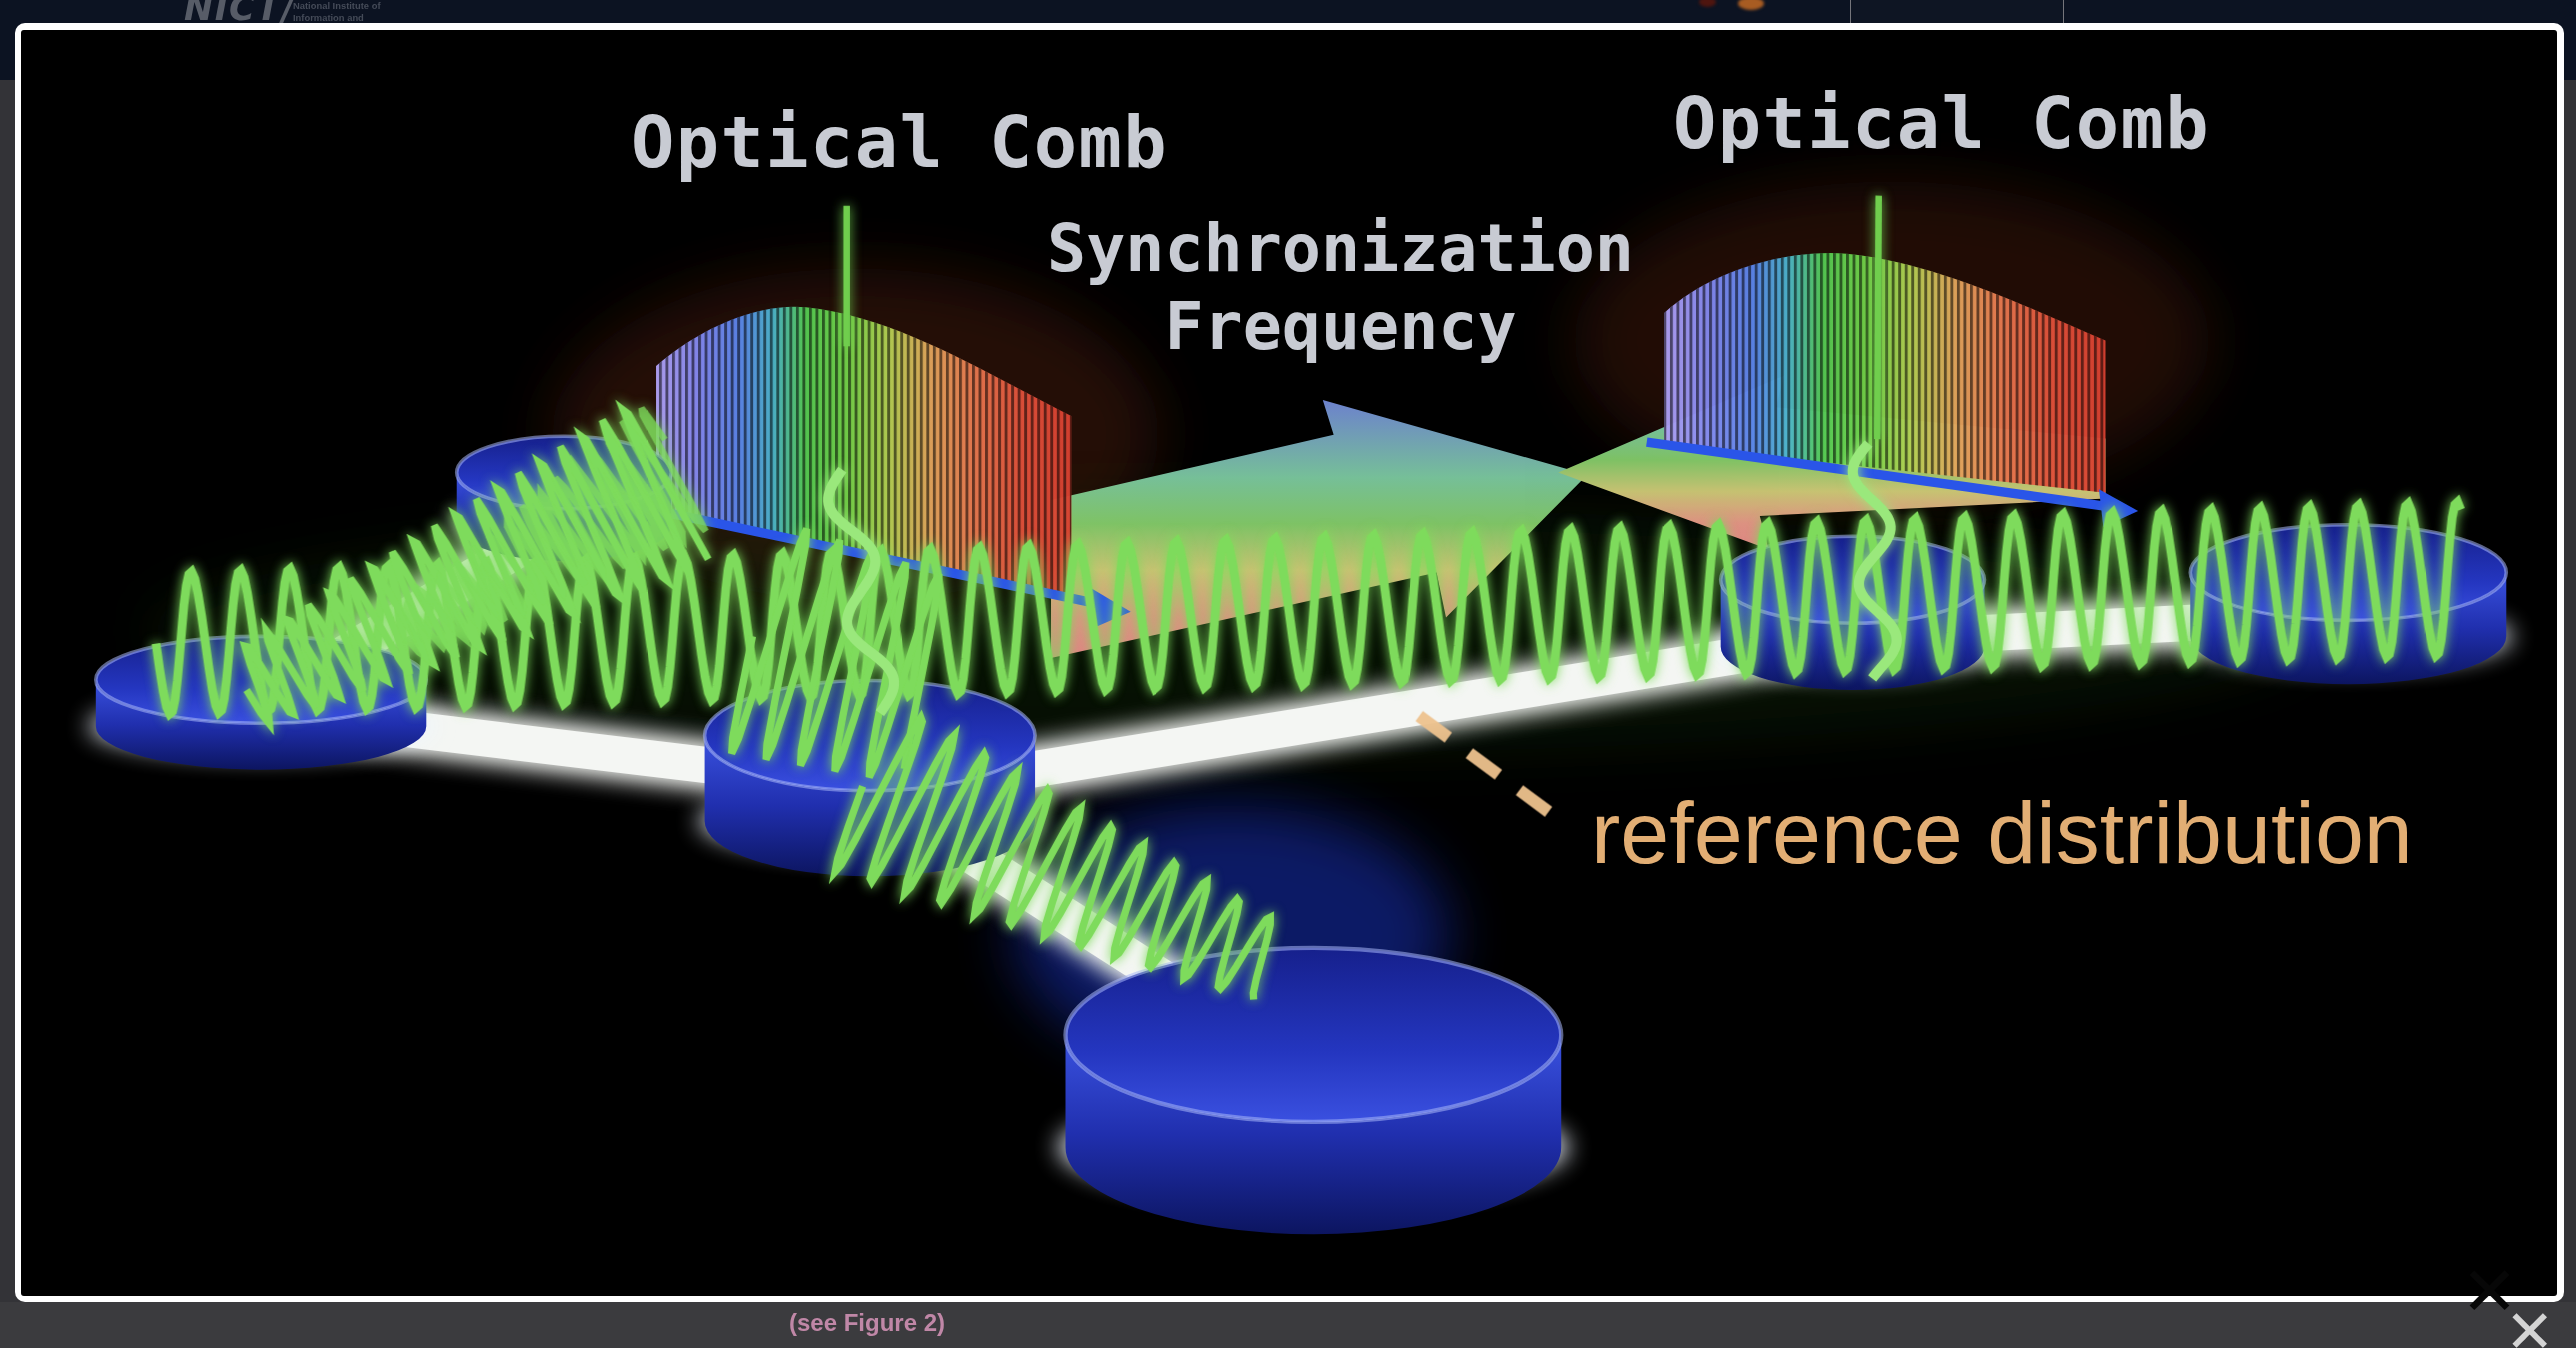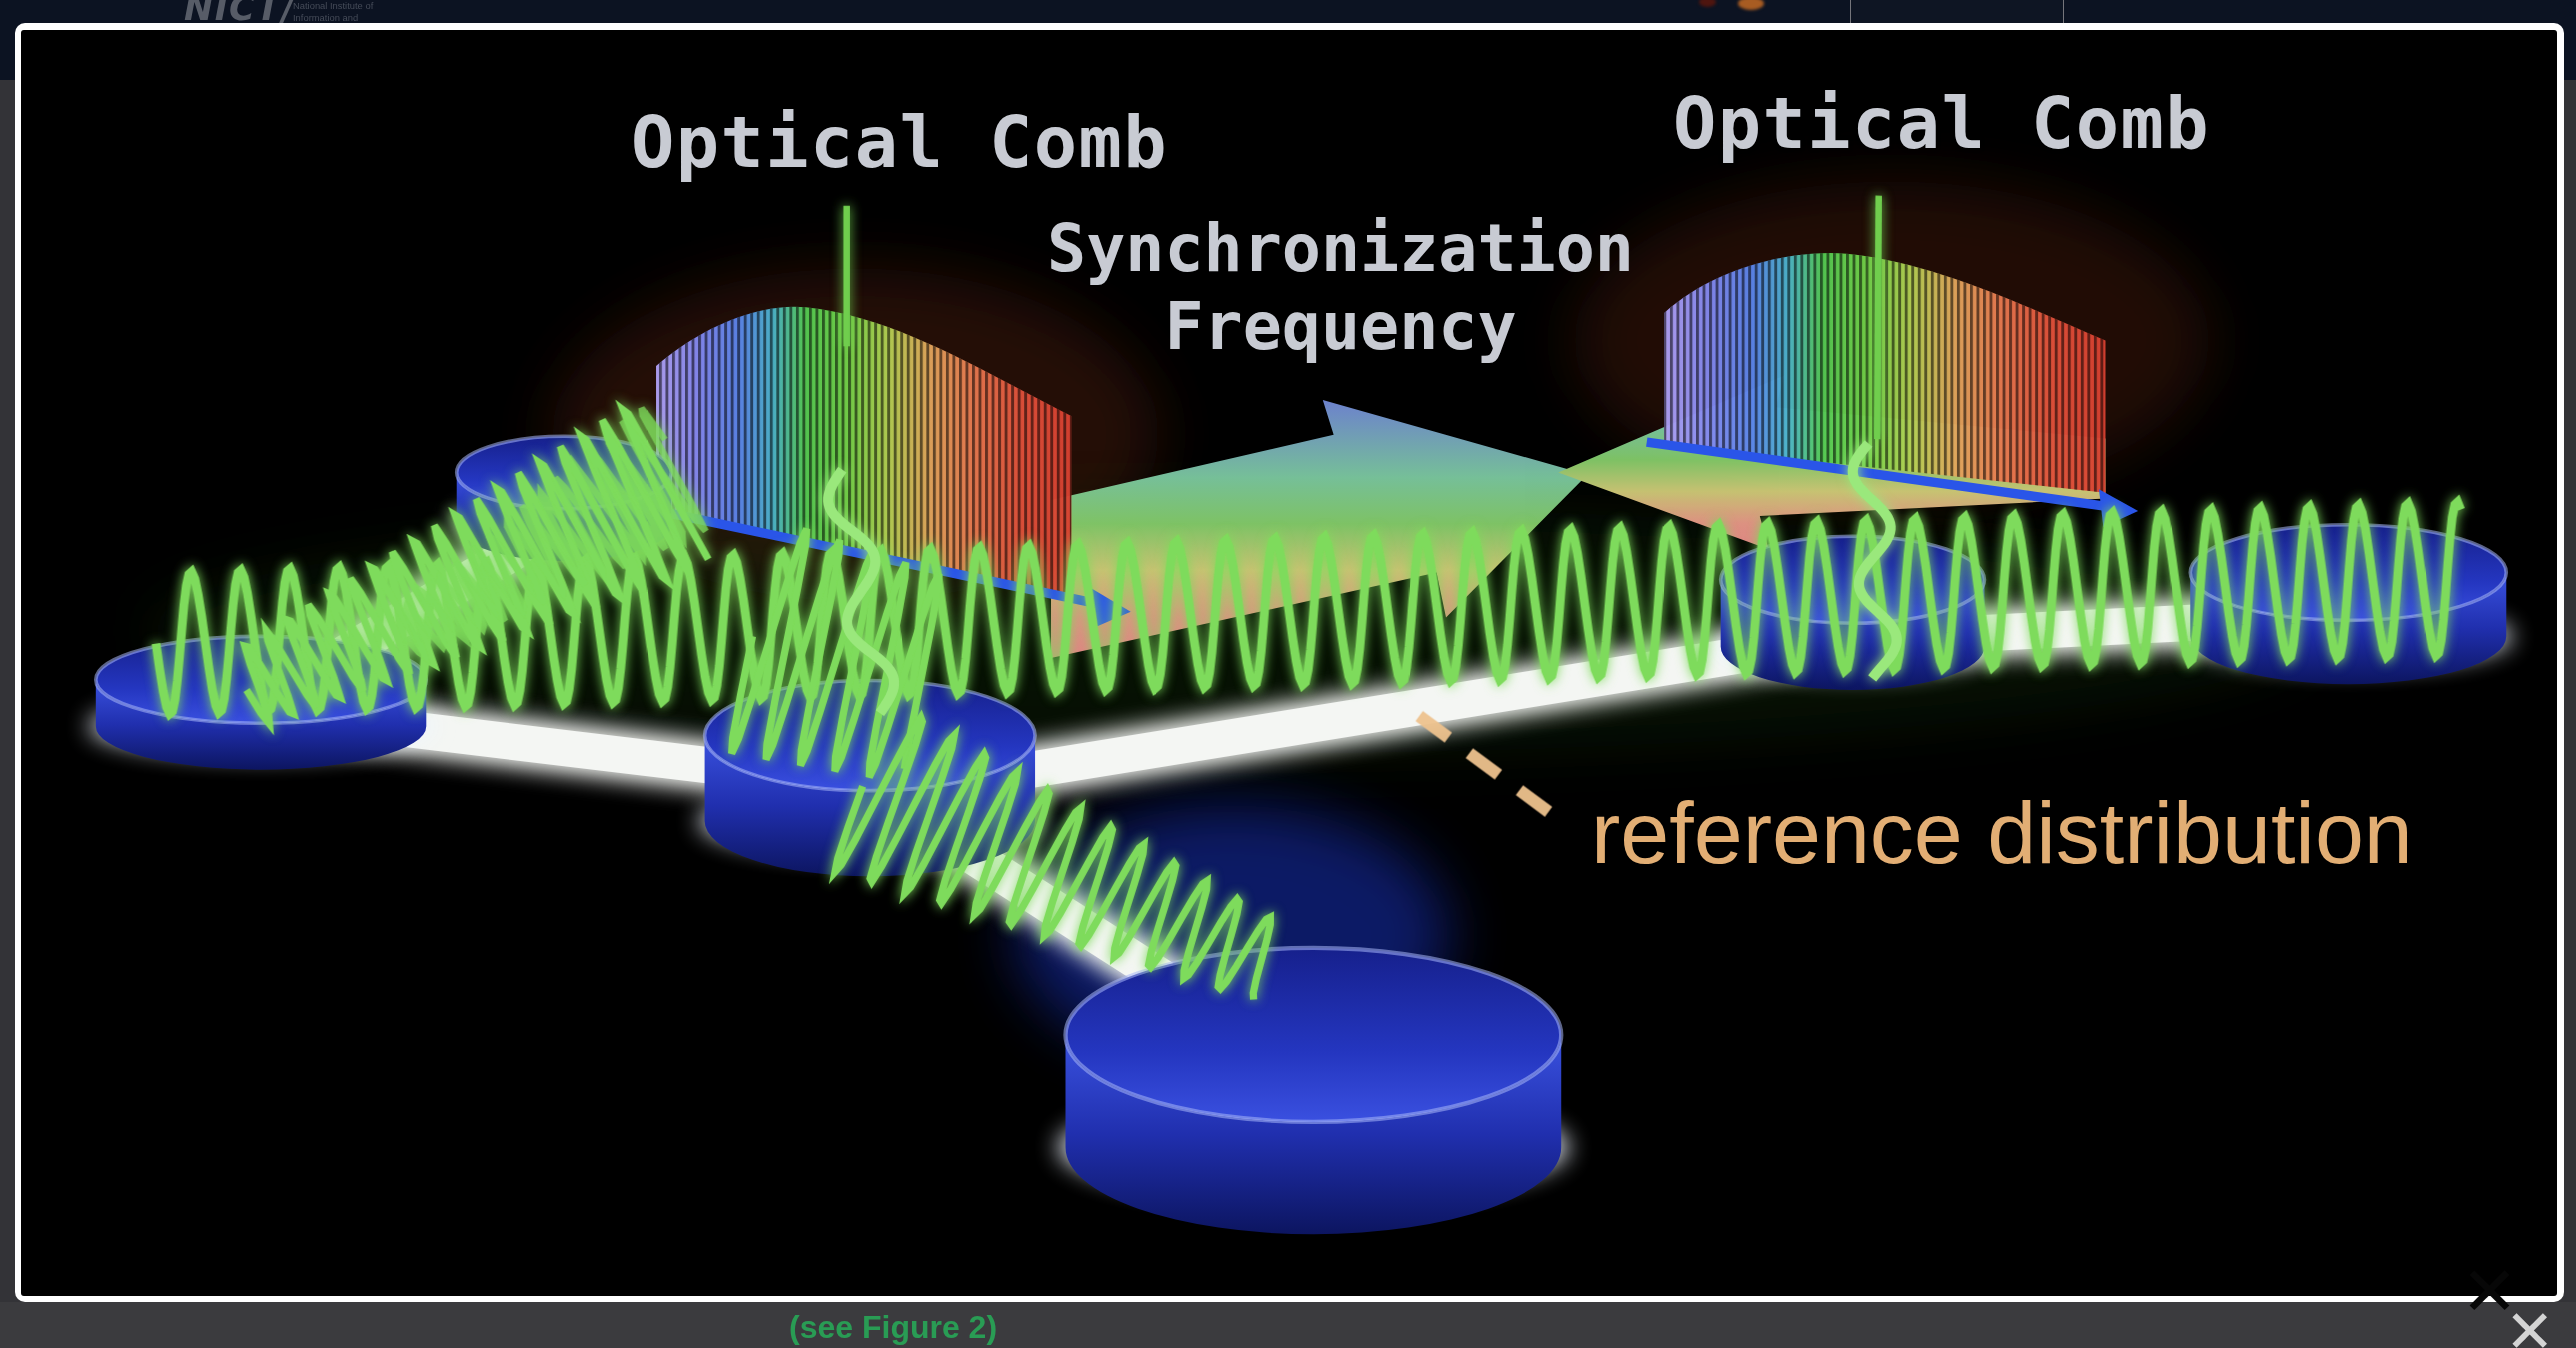--- a/index.html
+++ b/index.html
@@ -3,41 +3,41 @@
 <meta charset="utf-8">
 <style>
   html,body{margin:0;padding:0;width:2576px;height:1348px;overflow:hidden;background:#333337;
     font-family:"Liberation Sans",sans-serif;}
   
   .backdrop{position:absolute;inset:0;background:#333337;z-index:0;}
   .page-header{position:absolute;left:0;top:0;width:2576px;height:80px;background:#0c1322;overflow:hidden;}
   .nict-logo{position:absolute;left:184px;top:-11.6px;font-family:"DejaVu Sans",sans-serif;
     font-style:italic;font-weight:bold;font-size:35px;color:#575c67;letter-spacing:1.4px;}
   .nict-slash{position:absolute;left:284px;top:-4.3px;width:4.3px;height:32px;background:#575c67;transform:skewX(-24deg);}
-  .org-lines{position:absolute;left:293px;top:0px;font-size:9.4px;line-height:11.6px;color:#454b58;}
+  .org-lines{position:absolute;left:293px;top:0px;font-size:9.4px;line-height:11.6px;color:#454b58;font-weight:bold;}
   .hdr-box{position:absolute;left:1850px;top:-4.3px;width:212px;height:26px;border:1.4px solid #75757b;background:rgba(20,25,40,.3);}
   .hdr-dot-orange{position:absolute;left:1738px;top:-2.9px;width:26px;height:13px;border-radius:50%;background:#a85c22;filter:blur(1.4px);}
   .hdr-dot-maroon{position:absolute;left:1699px;top:-2.9px;width:17.4px;height:10px;border-radius:50%;background:#4e150f;filter:blur(1.4px);}
   
   .modal-frame{position:absolute;left:14.5px;top:23px;width:2549px;height:1279px;background:#ffffff;
     border-radius:10px;z-index:2;}
   .modal-canvas{position:absolute;left:6.5px;top:6.5px;right:6.5px;bottom:6.5px;background:#000;border-radius:2.9px;overflow:hidden;}
   
   .fig-svg{position:absolute;inset:0;z-index:3;pointer-events:none;}
   
   .fig-label{position:absolute;z-index:4;pointer-events:none;}
   .comb-label{font-family:"DejaVu Sans Mono","Liberation Mono",monospace;font-weight:bold;
     font-size:72px;letter-spacing:1.4px;color:#c8cbd3;text-shadow:0 0 4.3px rgba(0,0,0,.8);white-space:nowrap;}
   .sync-label{font-family:"DejaVu Sans Mono","Liberation Mono",monospace;font-weight:bold;
     font-size:65px;color:#c8cbd3;text-align:center;line-height:78px;white-space:nowrap;}
   .ref-label{font-size:88px;color:#e2ae74;line-height:97px;white-space:nowrap;
     font-family:"Liberation Sans",sans-serif;}
   
   .caption-bar{position:absolute;left:0;top:1302px;width:2576px;height:46px;background:#3b3b3e;z-index:5;}
-  .caption-ghost{position:absolute;left:789px;top:7.2px;font-size:32px;font-weight:bold;color:#22c55e;opacity:.7;z-index:1;white-space:nowrap;}
+  .caption-ghost{position:absolute;left:789px;top:7.2px;font-size:24px;font-weight:bold;color:#f9a8d4;opacity:.7;z-index:1;white-space:nowrap;}
   .caption-text{position:absolute;left:14.5px;top:0;height:46px;line-height:46px;font-size:25px;font-weight:bold;
     color:#f0f0f0;z-index:2;white-space:nowrap;letter-spacing:-0.2px;}
   
   .close-shadow{position:absolute;left:2461px;top:1252px;font-size:68px;font-weight:bold;color:#070707;
     z-index:6;font-family:"DejaVu Sans",sans-serif;}
   .close-btn{position:absolute;left:2505px;top:1297px;font-size:59px;font-weight:bold;color:#d4d4d4;
     z-index:7;cursor:pointer;font-family:"DejaVu Sans",sans-serif;}
 </style>
 </head>
 <body>

